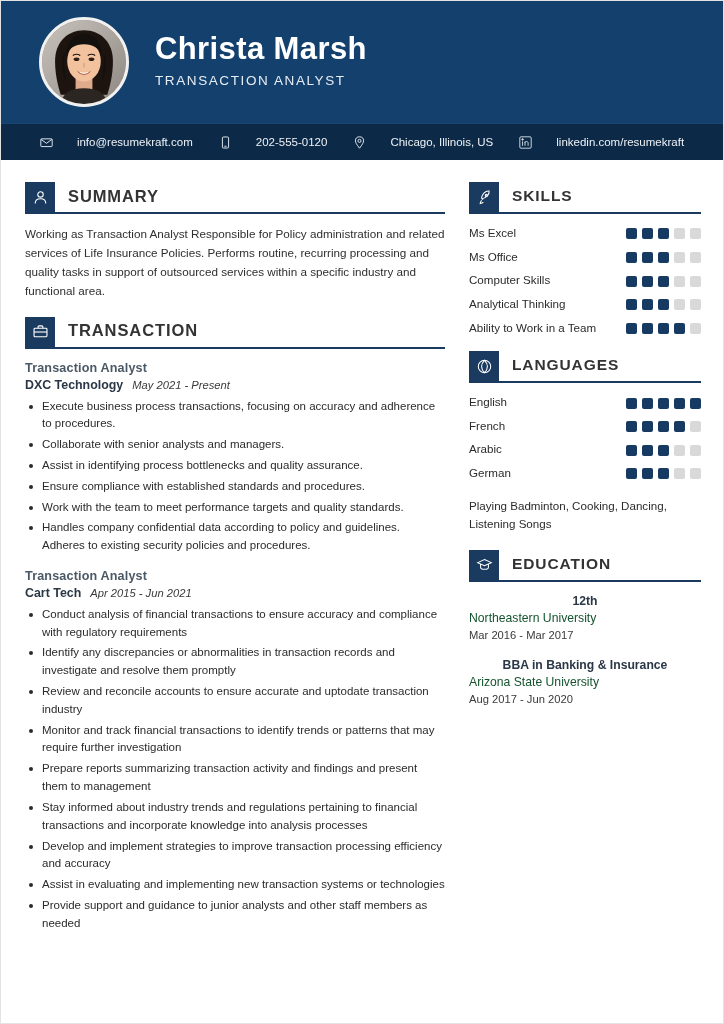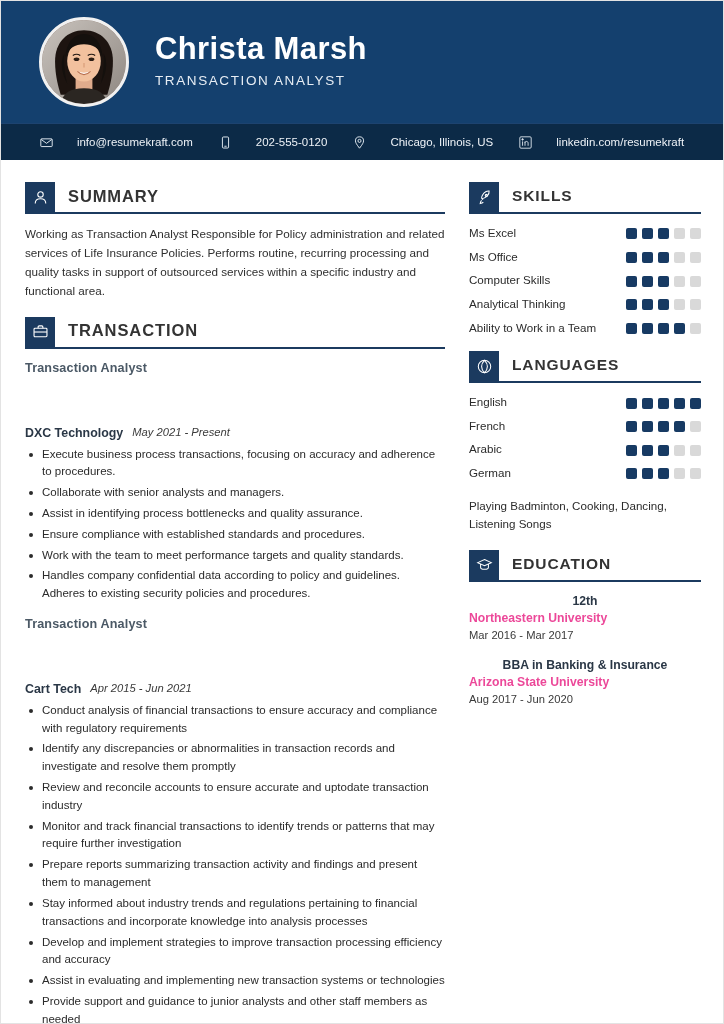--- a/index.html
+++ b/index.html
@@ -136,21 +136,21 @@
 
   
   .job { margin-bottom: 13px; }
   .job-title {
     font-size: 12.6px;
     font-weight: bold;
     color: #4b5966;
     letter-spacing: 0.15px;
     line-height: 1.35;
   }
-  .job-line { display: flex; align-items: flex-start; gap: 9px; line-height: 1.35; margin-top: 48px; }
+  .job-line { display: flex; align-items: center; gap: 9px; line-height: 1.35; }
   .job-company {
     font-size: 12.4px;
     font-weight: bold;
     color: #2a3746;
   }
   .job-dates {
     font-size: 11.2px;
     font-style: italic;
     color: #3a3a3a;
   }
@@ -203,22 +203,22 @@
   .edu { margin-bottom: 13px; }
   .edu-degree {
     font-size: 12.2px;
     font-weight: bold;
     color: #2a3746;
     line-height: 1.4;
     text-align: center;
   }
   .edu-school {
     font-size: 12.2px;
-    font-weight: bold;
-    color: #ec4899;
+    font-weight: normal;
+    color: #14532d;
     line-height: 1.4;
   }
   .edu-dates {
     font-size: 11.2px;
     color: #3a3a3a;
     line-height: 1.5;
   }
 </style>
 </head>
 <body>

